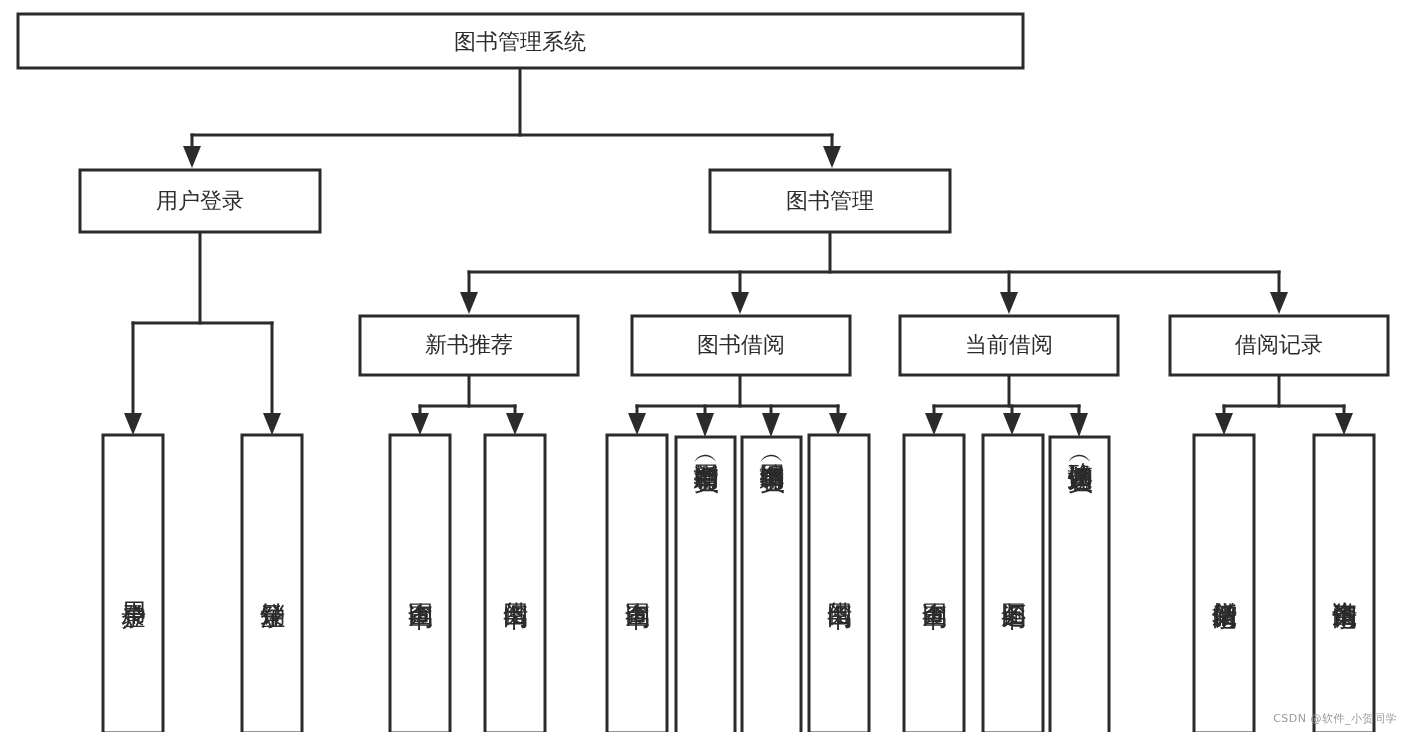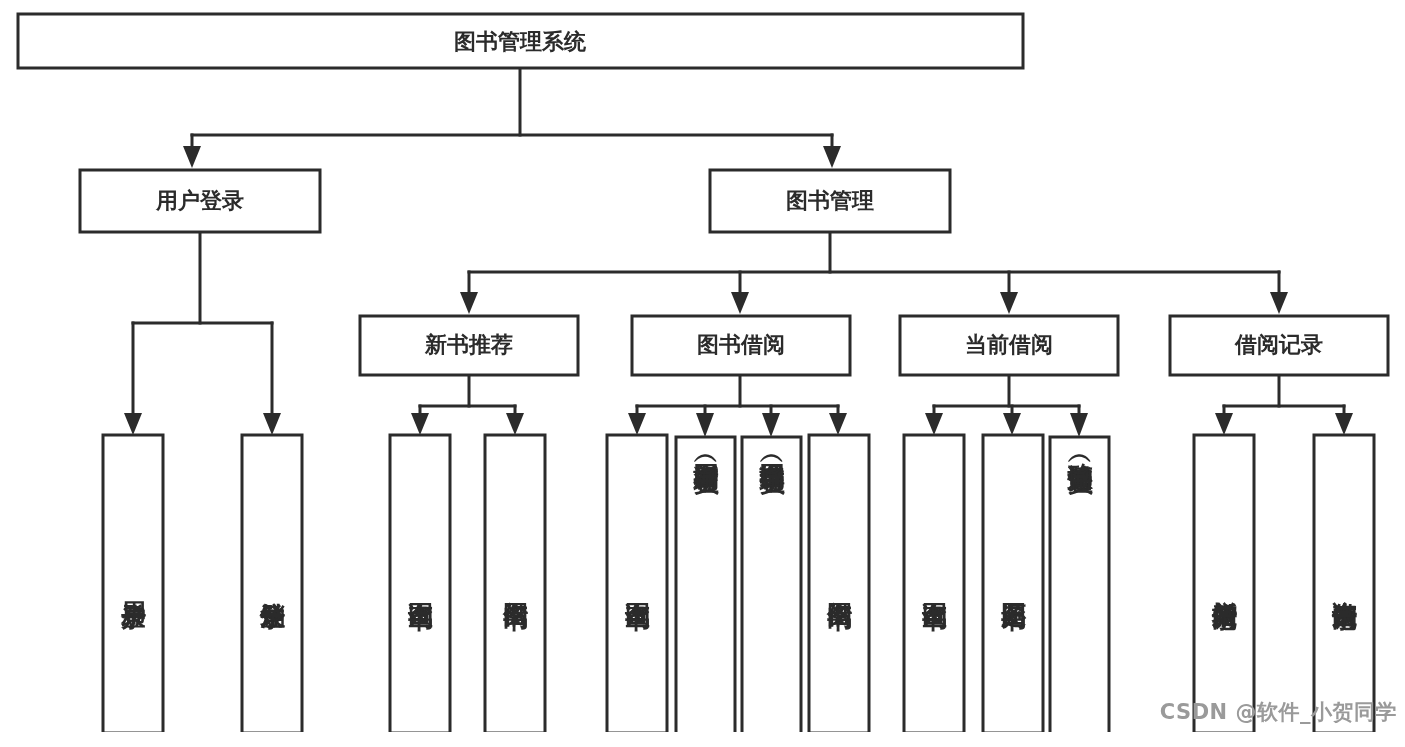--- a/index.html
+++ b/index.html
@@ -10,21 +10,20 @@
   }
   body {
     font-family: "DejaVu Sans", "Liberation Sans", sans-serif;
   }
   #diagram-root {
     position: relative;
     width: 1405px;
     height: 732px;
     background: #ffffff;
     overflow: hidden;
-    font-weight: bold;
   }
   svg#tree-svg {
     position: absolute;
     left: 0;
     top: 0;
     width: 1405px;
     height: 747px;
   }
   .node-box {
     fill: #ffffff;
@@ -61,21 +60,21 @@
     letter-spacing: 1px;
     color: #2b2b2b;
     white-space: nowrap;
     pointer-events: none;
   }
   .watermark {
     position: absolute;
     right: 8px;
     bottom: 6px;
     font-family: "DejaVu Sans", "Liberation Sans", sans-serif;
-    font-size: 21px;
+    font-size: 11px;
     color: #9a9a9a;
     letter-spacing: 0.5px;
     white-space: nowrap;
   }
 </style>
 </head>
 <body>
 
 <div id="diagram-root">
 

